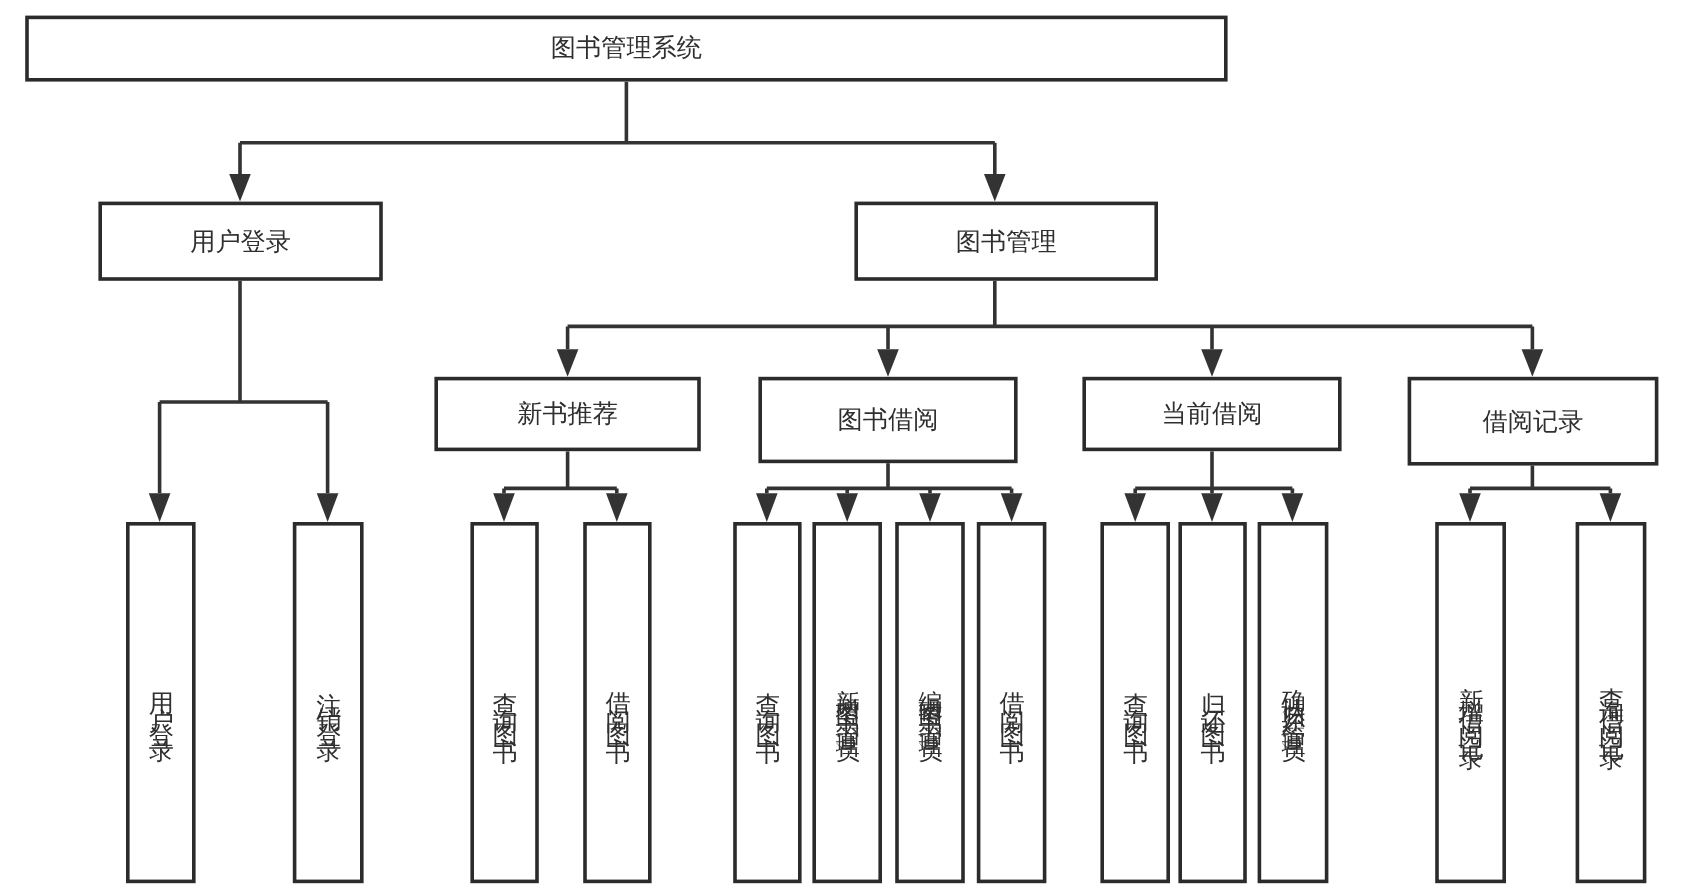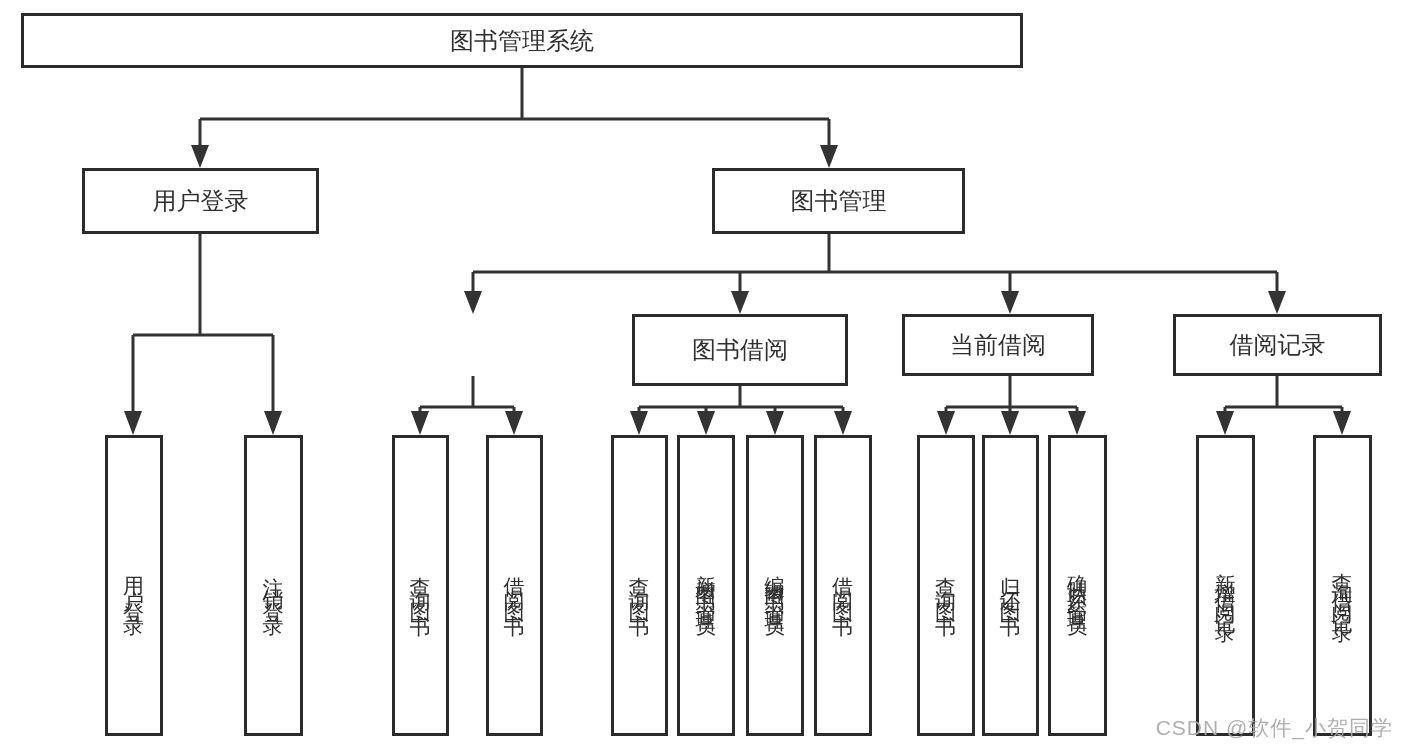--- a/index.html
+++ b/index.html
@@ -12,21 +12,21 @@
   }
   .wires{position:absolute;left:0;top:0;z-index:1;}
   .node{
     position:absolute;
     box-sizing:border-box;
     border:3px solid #2b2b2b;
     background:#ffffff;
     display:flex;
     align-items:center;
     justify-content:center;
-    font-size:24px;
+    font-size:21px;
     color:#2f2f2f;
     z-index:2;
     text-align:center;
     line-height:1;
   }
   .leaf{
     writing-mode:vertical-lr;
     letter-spacing:13px;
     font-size:21px;
   }
@@ -95,27 +95,30 @@
     <span>图书管理系统</span>
   </div>
 
   <div class="node" style="left:82px;top:168px;width:237px;height:66px">
     <span>用户登录</span>
   </div>
   <div class="node" style="left:712px;top:168px;width:253px;height:66px">
     <span>图书管理</span>
   </div>
 
+  <div class="node" style="left:362px;top:314px;width:222px;height:62px">
+    <span>新书推荐</span>
+  </div>
   <div class="node" style="left:632px;top:314px;width:216px;height:72px">
     <span>图书借阅</span>
   </div>
-  <div class="node" style="left:902px;top:314px;width:192px;height:62px">
+  <div class="node" style="left:902px;top:314px;width:216px;height:62px">
     <span>当前借阅</span>
   </div>
-  <div class="node" style="left:1173px;top:314px;width:209px;height:62px">
+  <div class="node" style="left:1173px;top:314px;width:209px;height:74px">
     <span>借阅记录</span>
   </div>
 
   <div class="node leaf" style="left:105px;top:435px;width:58px;height:301px">
     <span>用户登录</span>
   </div>
   <div class="node leaf" style="left:244px;top:435px;width:59px;height:301px">
     <span>注销登录</span>
   </div>
   <div class="node leaf" style="left:392px;top:435px;width:57px;height:301px">
@@ -145,15 +148,14 @@
   <div class="node leaf long" style="left:1048px;top:435px;width:59px;height:301px">
     <span>确认归还（管理员）</span>
   </div>
   <div class="node leaf mid" style="left:1196px;top:435px;width:59px;height:301px">
     <span>新增借阅记录</span>
   </div>
   <div class="node leaf mid" style="left:1313px;top:435px;width:59px;height:301px">
     <span>查询借阅记录</span>
   </div>
 
-  <div class="watermark">CSDN @软件_小贺同学</div>
 
 </div>
 
 </body></html>

